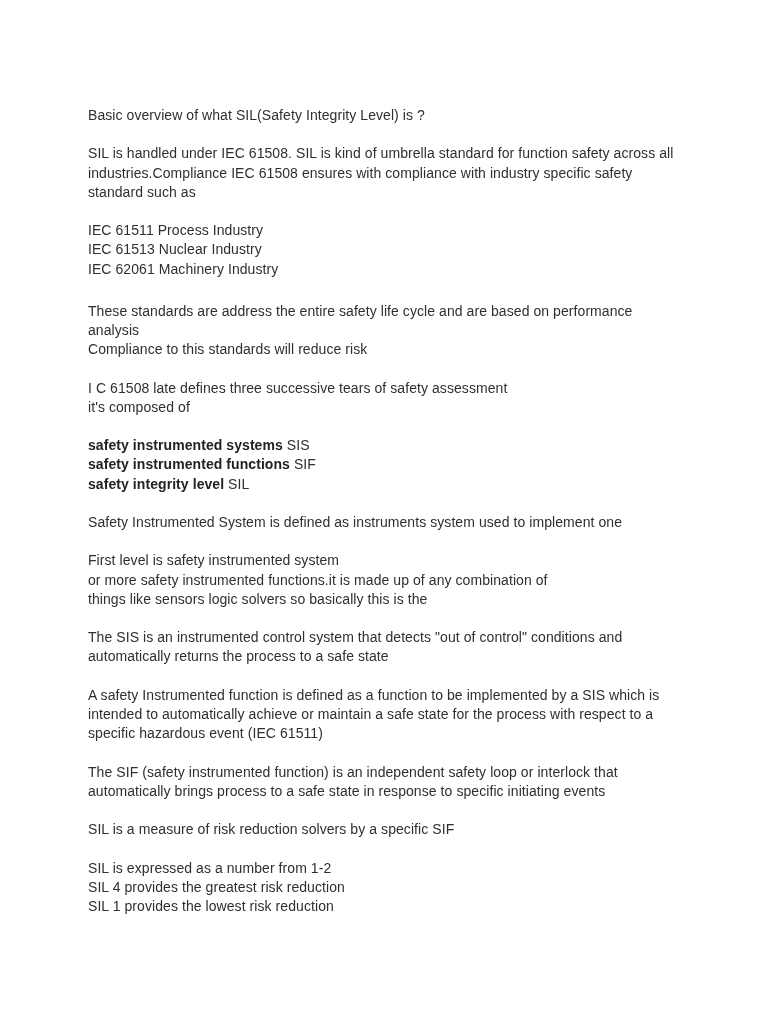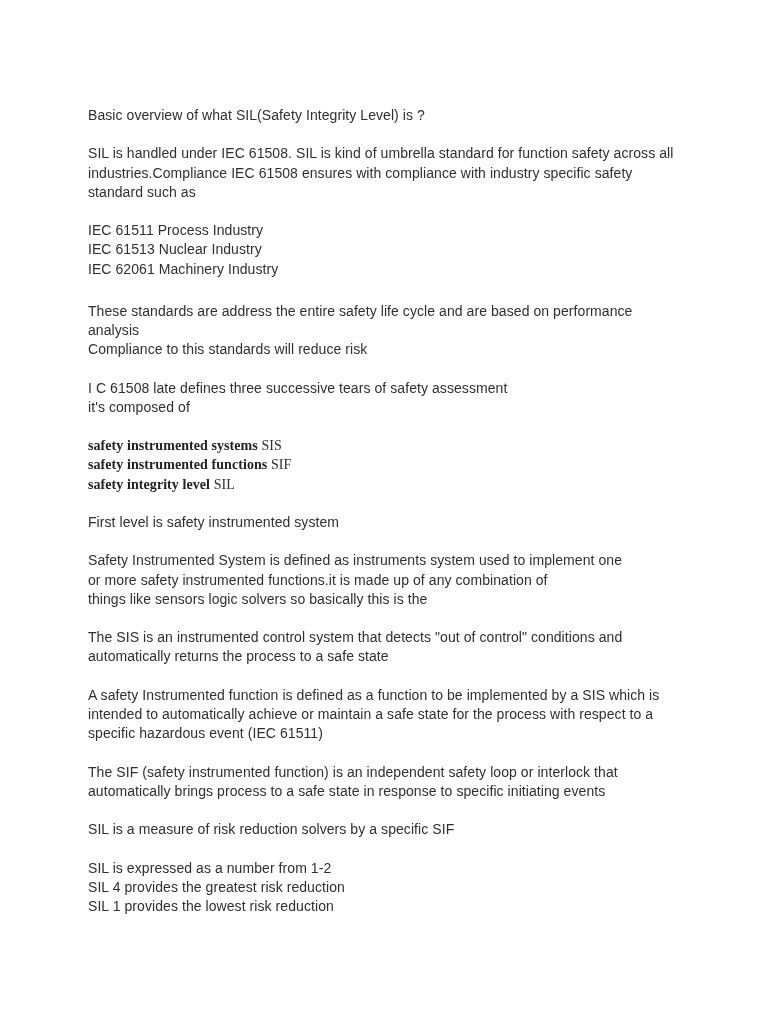--- a/index.html
+++ b/index.html
@@ -37,21 +37,20 @@
     word-wrap: break-word;
   }
   .block + .block {
     margin-top: 19.2px;
   }
   .block.tight + .block.tight {
     margin-top: 0;
   }
   .block.bold-term {
     font-weight: normal;
-    font-family: Liberation Serif, serif;
   }
   .term-strong {
     font-weight: bold;
     color: #222222;
   }
 </style>
 </head>
 <body>
 
 <div class="page">
@@ -68,23 +67,23 @@
     <div class="block tight-start" style="margin-top:23px">These standards are address the entire safety life cycle and are based on performance analysis</div>
     <div class="block tight" style="margin-top:0">Compliance to this standards will reduce risk</div>
 
     <div class="block">I C 61508 late defines three successive tears of safety assessment</div>
     <div class="block tight" style="margin-top:0">it's composed of</div>
 
     <div class="block bold-term" style="margin-top:19.2px"><span class="term-strong">safety instrumented systems</span><span> SIS</span></div>
     <div class="block bold-term tight" style="margin-top:0"><span class="term-strong">safety instrumented functions</span><span> SIF</span></div>
     <div class="block bold-term tight" style="margin-top:0"><span class="term-strong">safety integrity level</span><span> SIL</span></div>
 
+    <div class="block">Safety Instrumented System is defined as instruments system used to implement one</div>
+
     <div class="block" style="margin-top:19.2px">First level is safety instrumented system</div>
-
-    <div class="block">Safety Instrumented System is defined as instruments system used to implement one</div>
     <div class="block tight" style="margin-top:0">or more safety instrumented functions.it is made up of any combination of</div>
     <div class="block tight" style="margin-top:0">things like sensors logic solvers so basically this is the</div>
 
     <div class="block">The SIS is an instrumented control system that detects "out of control" conditions and automatically returns the process to a safe state</div>
 
     <div class="block">A safety Instrumented function is defined as a function to be implemented by a SIS which is intended to automatically achieve or maintain a safe state for the process with respect to a specific hazardous event (IEC 61511)</div>
 
     <div class="block">The SIF (safety instrumented function) is an independent safety loop or interlock that automatically brings process to a safe state in response to specific initiating events</div>
 
 

